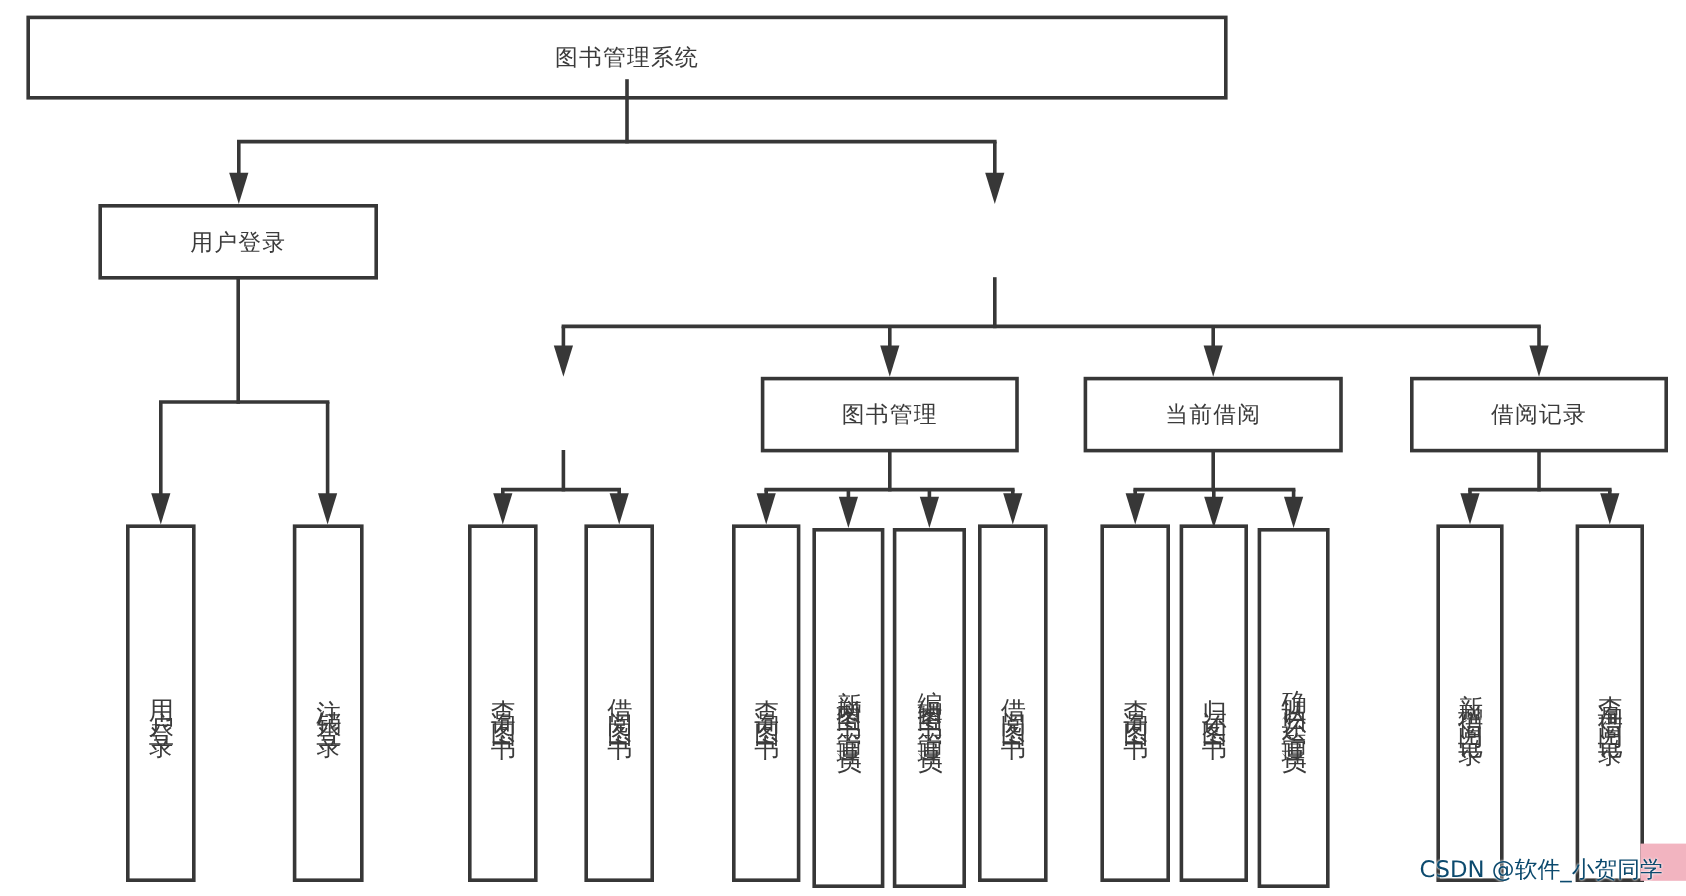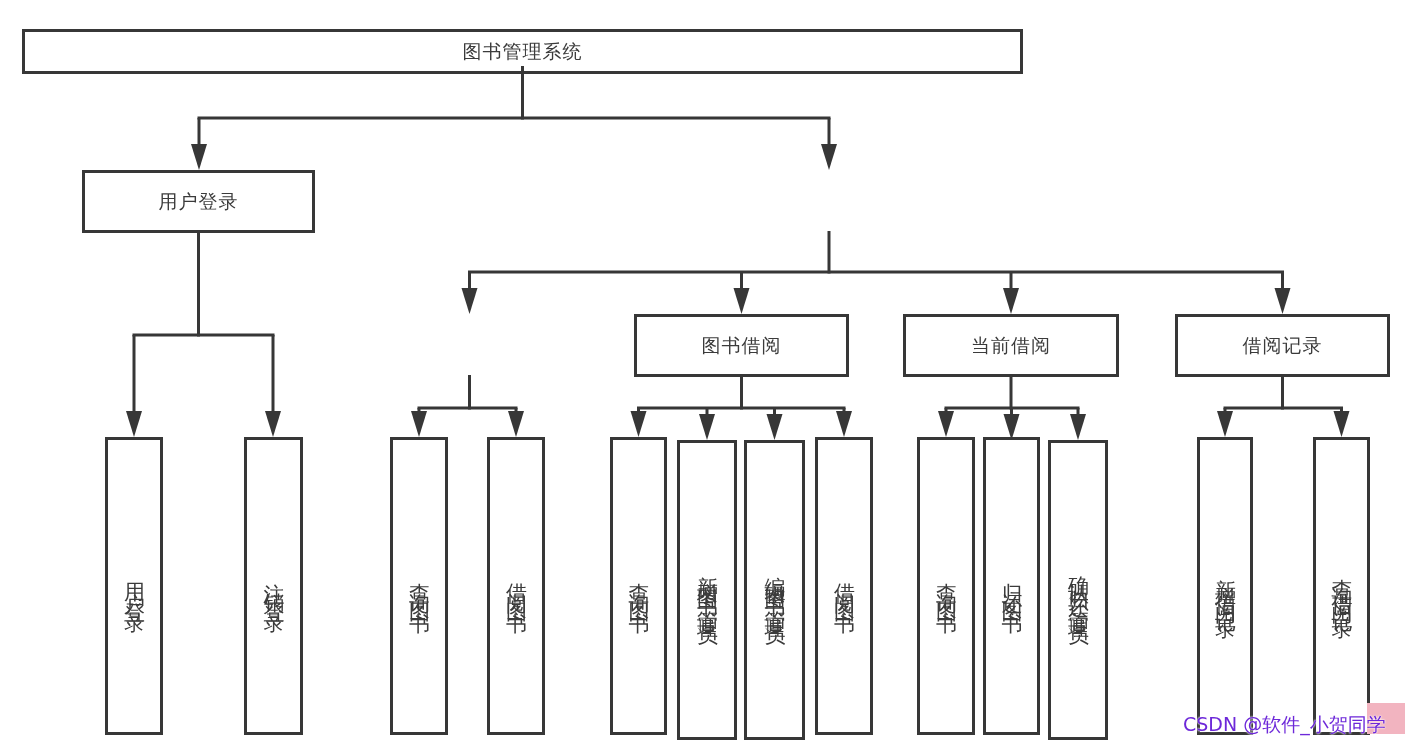--- a/index.html
+++ b/index.html
@@ -46,36 +46,36 @@
     position: absolute;
     left: 1367px; top: 703px;
     width: 38px; height: 31px;
     background: #f2b4c0;
     z-index: 4;
   }
   #watermark {
     position: absolute;
     left: 1183px; top: 712px;
     font-size: 19px;
-    color: #6d28d9;
+    color: #0c4a6e;
     white-space: nowrap;
     z-index: 5;
     text-shadow: 0 0 2px #ffffff, 0 0 2px #ffffff;
   }
 </style>
 </head>
 <body>
 
 <div id="canvas">
 
-  <div class="box hlabel" style="left:22px;top:29px;width:1001px;height:45px">图书管理系统</div>
+  <div class="box hlabel" style="left:22px;top:13px;width:1001px;height:70px">图书管理系统</div>
 
   <div class="box hlabel" style="left:82px;top:170px;width:233px;height:63px">用户登录</div>
 
-  <div class="box hlabel" style="left:634px;top:314px;width:215px;height:63px">图书借阅</div>
+  <div class="box hlabel" style="left:634px;top:314px;width:215px;height:63px">图书管理</div>
   <div class="box hlabel" style="left:903px;top:314px;width:216px;height:63px">当前借阅</div>
   <div class="box hlabel" style="left:1175px;top:314px;width:215px;height:63px">借阅记录</div>
 
   <div class="box vt vt-short" style="left:105px;top:437px;width:58px;height:298px">用户登录</div>
   <div class="box vt vt-short" style="left:244px;top:437px;width:59px;height:298px">注销登录</div>
 
   <div class="box vt vt-short" style="left:390px;top:437px;width:58px;height:298px">查询图书</div>
   <div class="box vt vt-short" style="left:487px;top:437px;width:58px;height:298px">借阅图书</div>
 
   <div class="box vt vt-short" style="left:610px;top:437px;width:57px;height:298px">查询图书</div>

